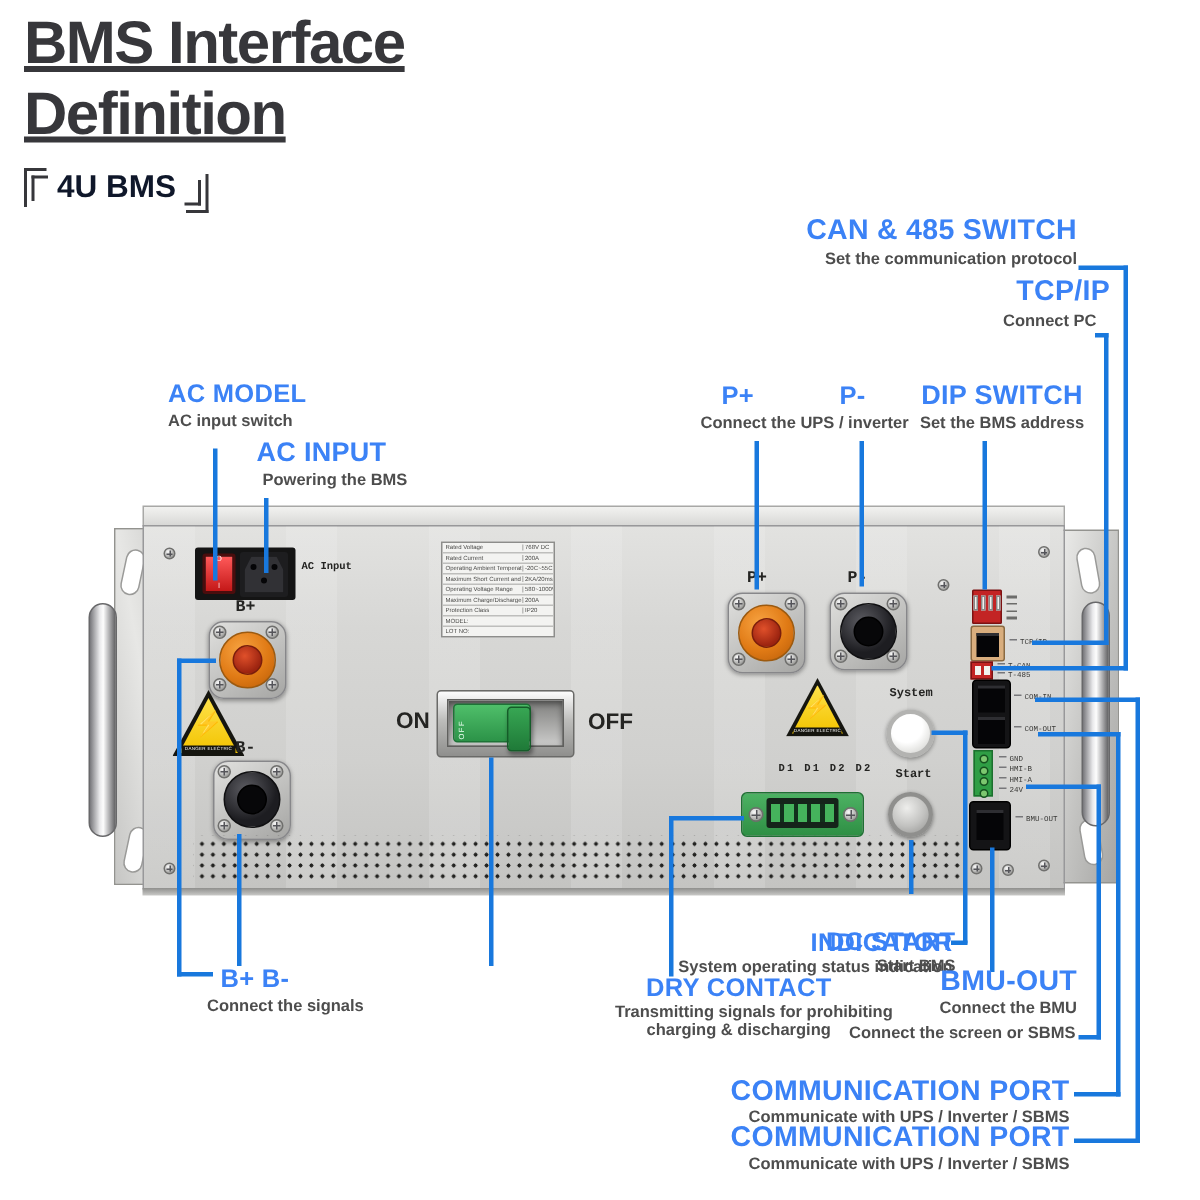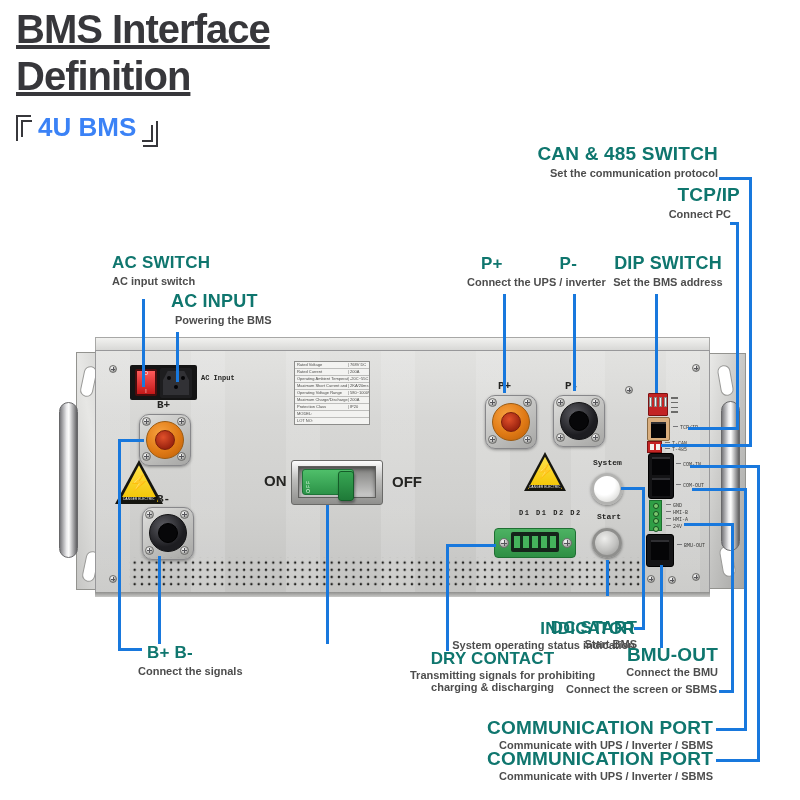--- a/index.html
+++ b/index.html
@@ -3,31 +3,31 @@
 <meta charset="utf-8">
 <style>
   html,body{margin:0;padding:0;background:#fff;}
   .scene{position:relative;width:800px;height:800px;background:#fff;overflow:hidden;
          font-family:"Liberation Sans",sans-serif;}
   .abs{position:absolute;}
   
   .h-title{position:absolute;left:16px;top:6px;font-size:40px;line-height:47px;font-weight:800;
            letter-spacing:-1px;color:#37373b;white-space:nowrap;text-decoration:underline;}
   .h-sub{position:absolute;left:16px;top:112px;display:flex;align-items:center;gap:7px;}
-  .h-sub-txt{font-size:26px;font-weight:800;color:#3b82f6;letter-spacing:0;}
+  .h-sub-txt{font-size:21px;font-weight:800;color:#0f172a;letter-spacing:0;}
   .qo,.qc{position:relative;width:13px;height:24px;}
   .qo{border-left:2.5px solid #37373b;border-top:2.5px solid #37373b;}
   .qo::after{content:"";position:absolute;left:3px;top:3px;width:9px;height:15px;
              border-left:2.5px solid #37373b;border-top:2.5px solid #37373b;}
   .qc{border-right:2.5px solid #37373b;border-bottom:2.5px solid #37373b;align-self:flex-end;top:4px;}
   .qc::after{content:"";position:absolute;right:3px;bottom:3px;width:9px;height:15px;
              border-right:2.5px solid #37373b;border-bottom:2.5px solid #37373b;}
   
   .callout{position:absolute;z-index:50;white-space:nowrap;}
-  .c-title{display:block;color:#0f766e;font-weight:700;font-size:17px;letter-spacing:.2px;}
+  .c-title{display:block;color:#3b82f6;font-weight:700;font-size:17px;letter-spacing:.2px;}
   .c-title.big{font-size:19px;}
   .c-desc{display:block;color:#4d4d4d;font-weight:600;font-size:11px;margin-top:2px;}
   .ra{text-align:right;}
   .ctr{text-align:center;}
   
   .lv{position:absolute;width:3px;background:#1878dd;z-index:40;}
   .lh{position:absolute;height:3px;background:#1878dd;z-index:40;}
   
   .ear{position:absolute;border:1px solid #93938f;box-sizing:border-box;}
   .slot{position:absolute;background:#fff;border:1px solid #9a9a98;border-radius:7px;box-sizing:border-box;}
@@ -306,21 +306,21 @@
 
   <div class="callout ra" style="top:143px;right:82px;">
     <span class="c-title big">CAN &amp; 485 SWITCH</span>
     <span class="c-desc">Set the communication protocol</span>
   </div>
   <div class="callout ra" style="top:184px;right:60px;">
     <span class="c-title big">TCP/IP</span>
     <span class="c-desc" style="padding-right:9px;text-align:center;">Connect PC</span>
   </div>
   <div class="callout" style="top:253px;left:112px;">
-    <span class="c-title">AC SWITCH</span>
+    <span class="c-title">AC MODEL</span>
     <span class="c-desc">AC input switch</span>
   </div>
   <div class="callout" style="top:291px;left:171px;">
     <span class="c-title" style="font-size:18px;">AC INPUT</span>
     <span class="c-desc" style="padding-left:4px;">Powering the BMS</span>
   </div>
   <div class="callout" style="top:254px;left:467px;width:124px;text-align:center;">
     <span style="display:flex;justify-content:space-between;padding:0 14px;">
       <span class="c-title">P+</span>
       <span class="c-title">P-</span>

